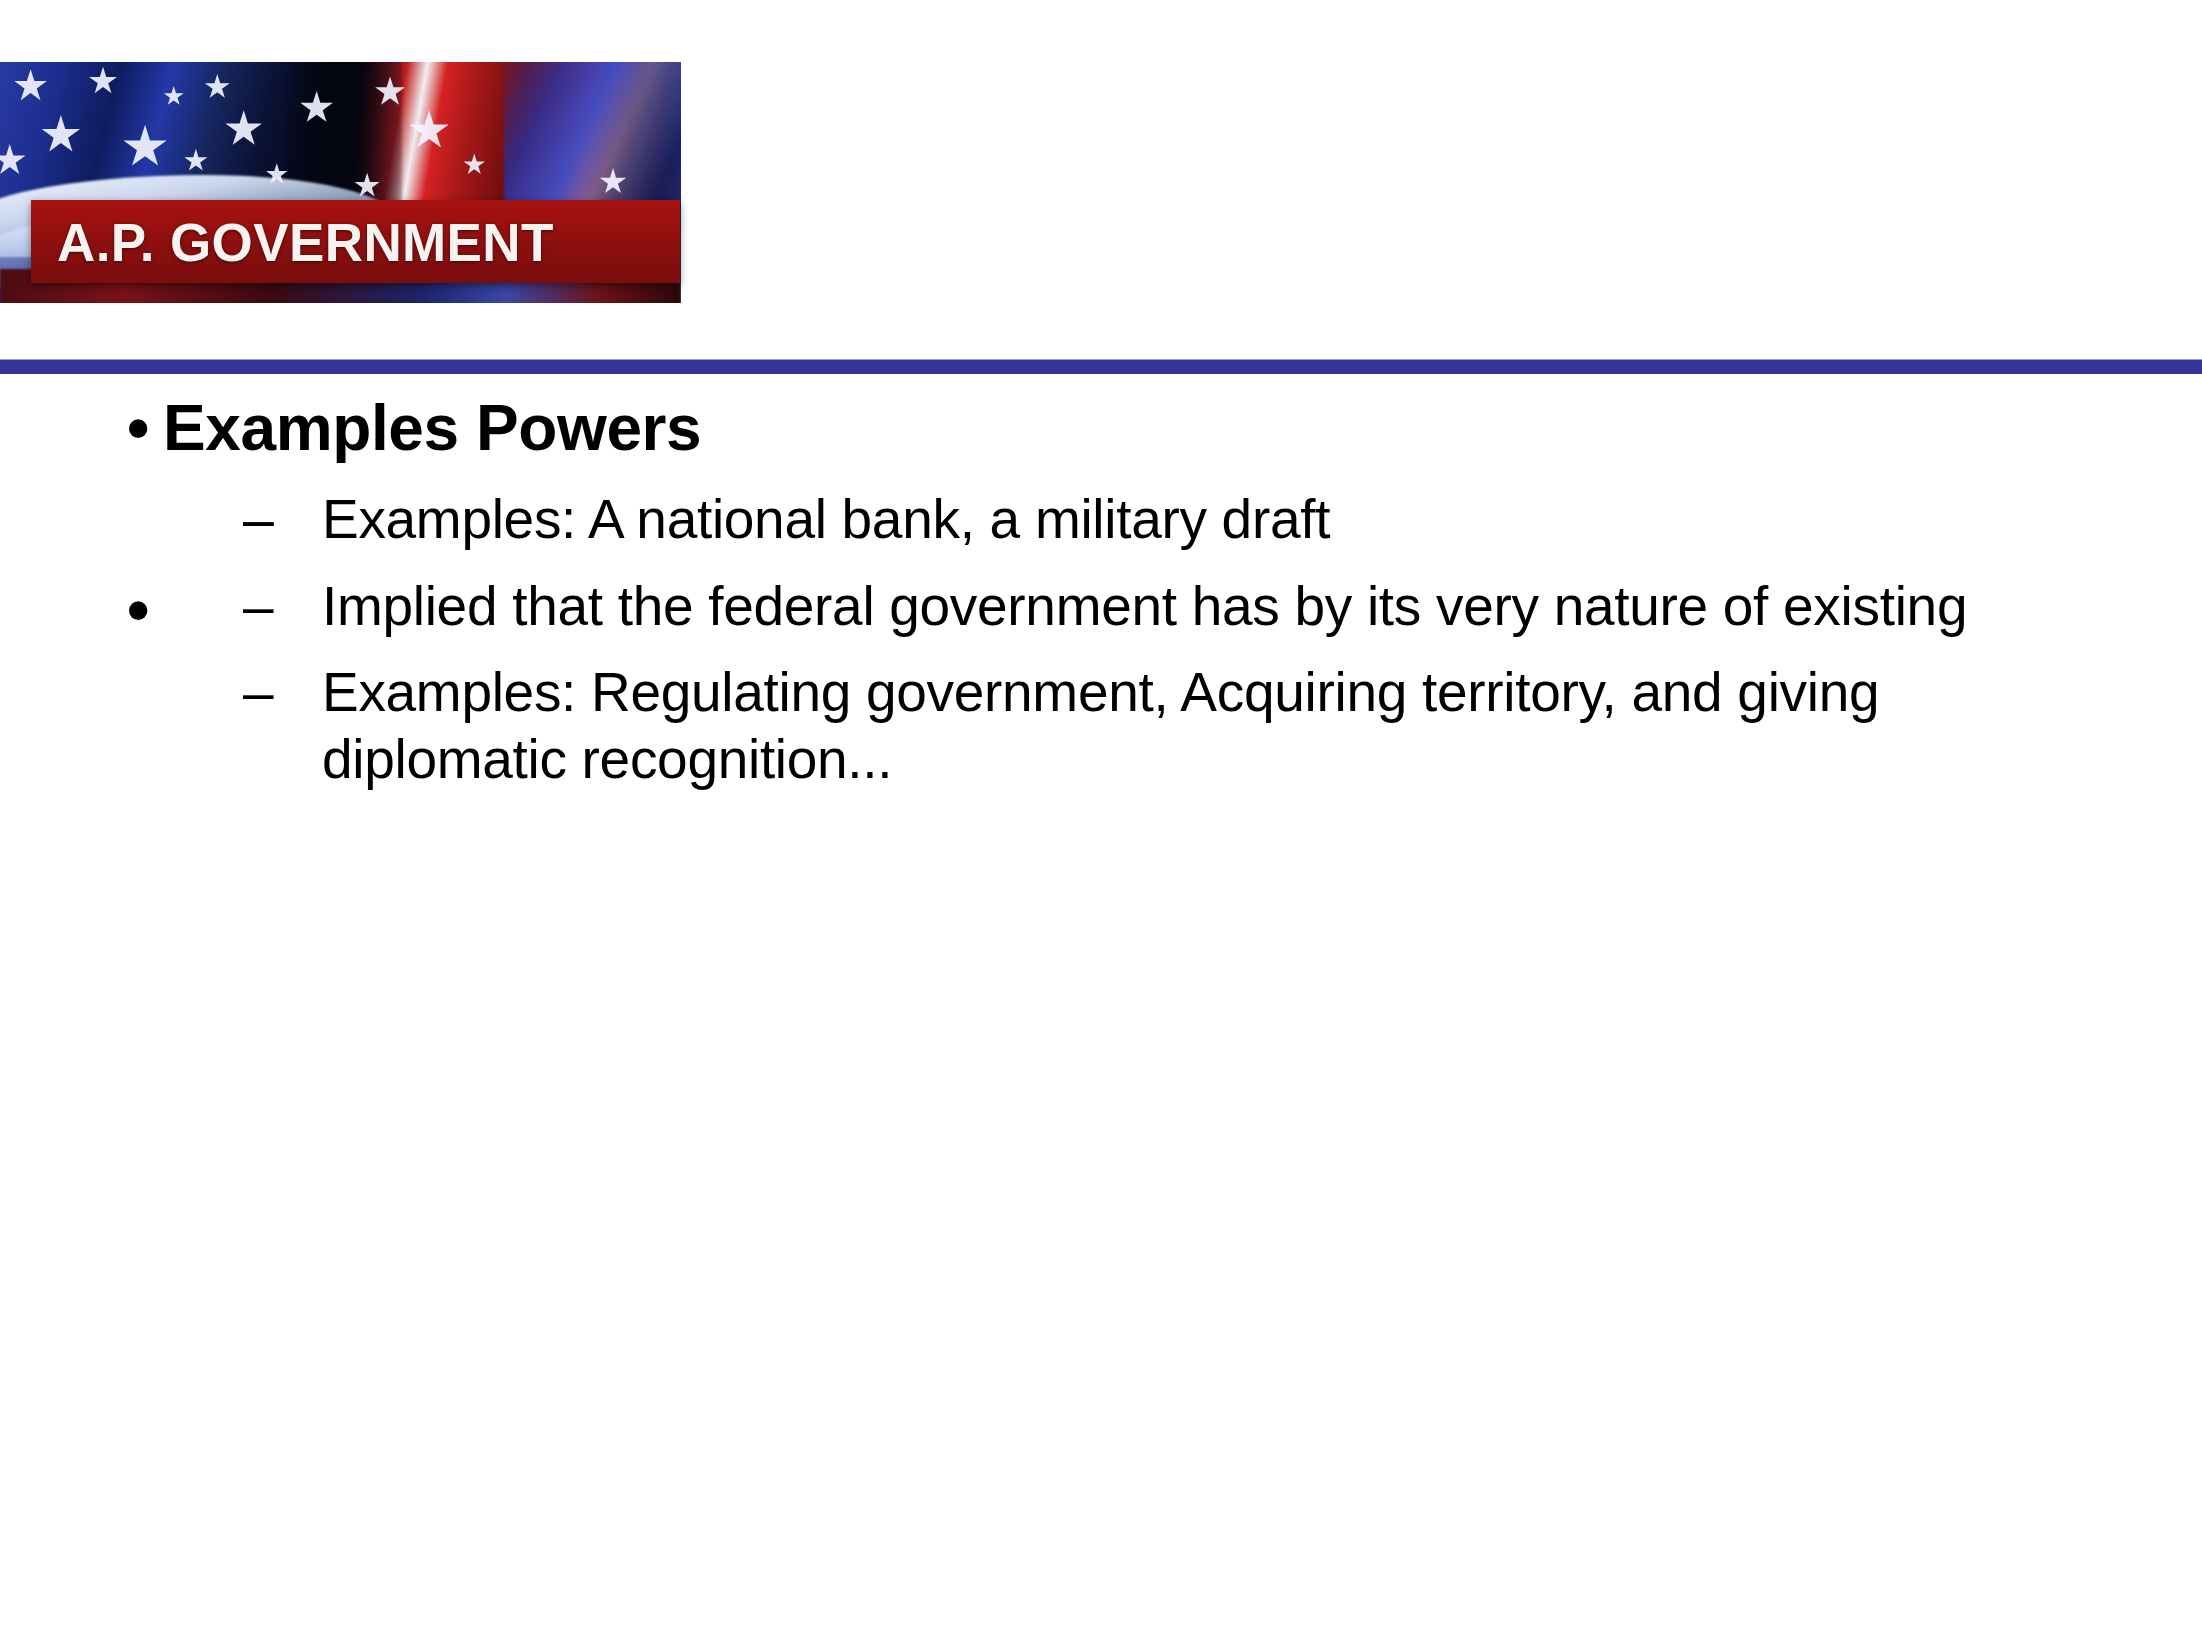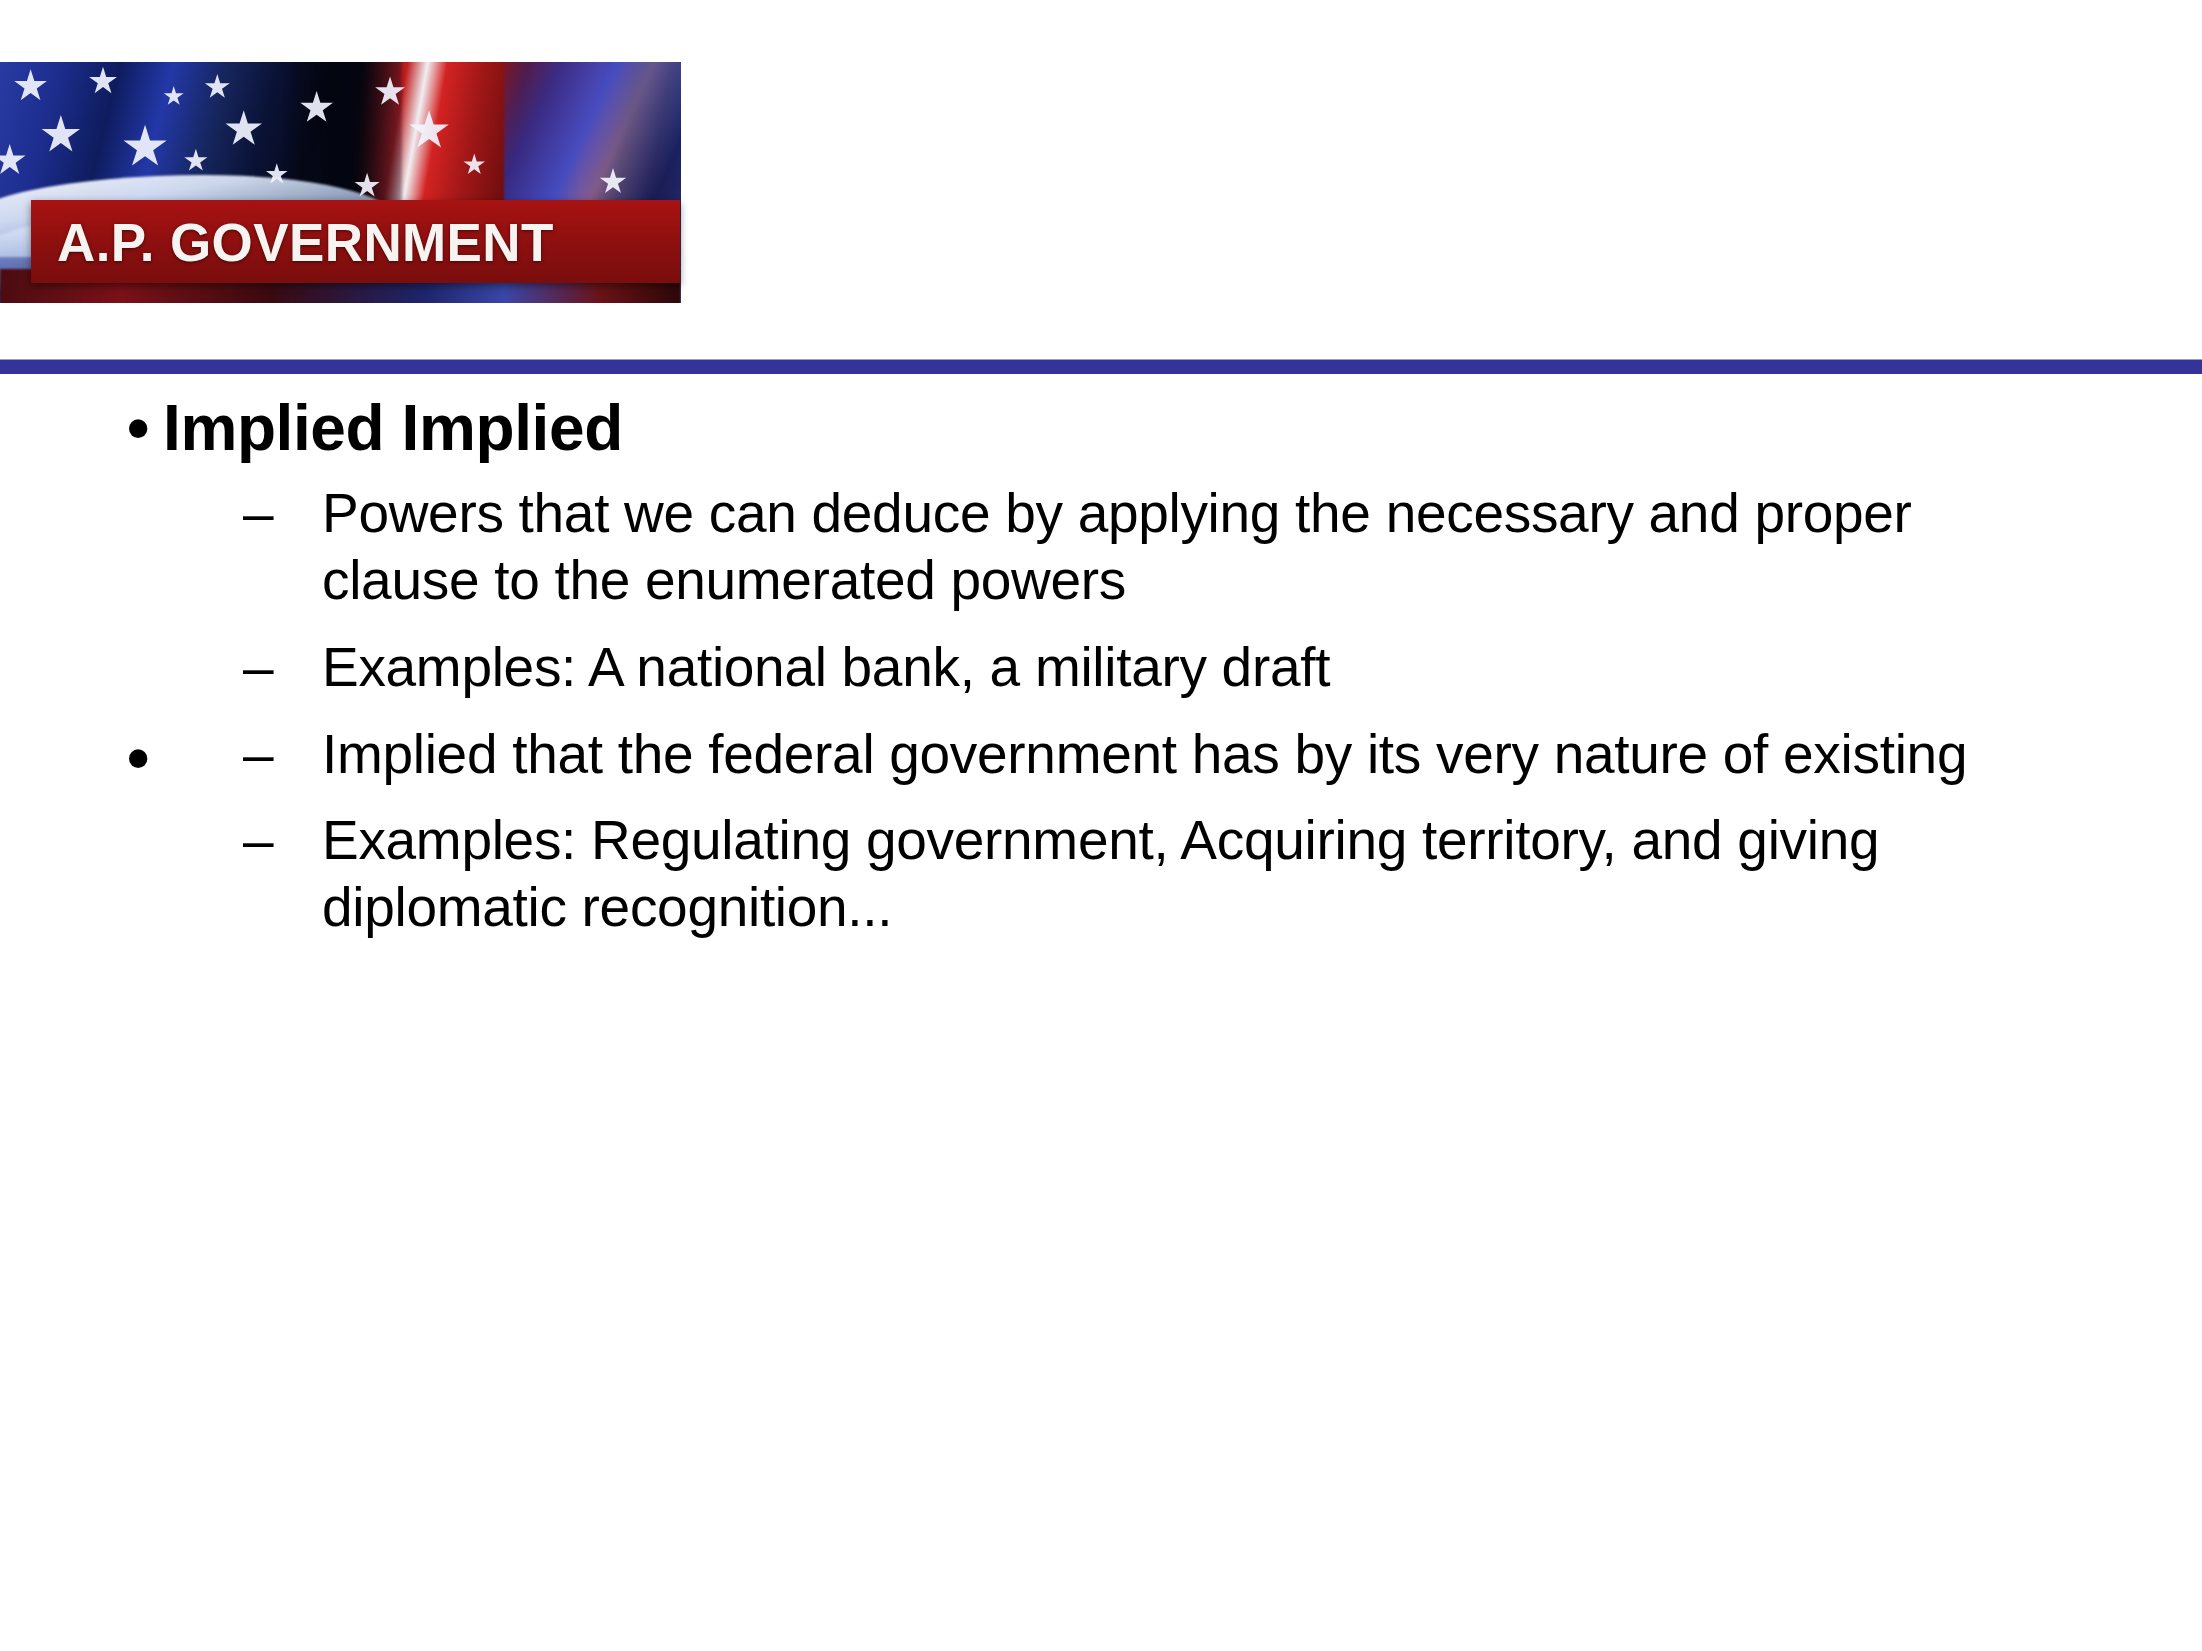--- a/index.html
+++ b/index.html
@@ -267,25 +267,24 @@
   </div>
 </div>
 
 <div class="divider"></div>
 
 <div class="slide-body">
   <ul class="level1">
 
     <li class="l1">
       <span class="l1-bullet">•</span>
-      <span class="l1-text">Implied Implied</span>
+      <span class="l1-text">Examples Powers</span>
       <ul class="level2">
         <li class="l2">
           <span class="l2-bullet">–</span>
-          <span class="l2-text">Powers that we can deduce by applying the necessary and proper clause to the enumerated powers</span>
         </li>
         <li class="l2 wide">
           <span class="l2-bullet">–</span>
           <span class="l2-text">Examples: A national bank, a military draft</span>
         </li>
       </ul>
     </li>
 
     <li class="l1">
       <span class="l1-bullet">•</span>

